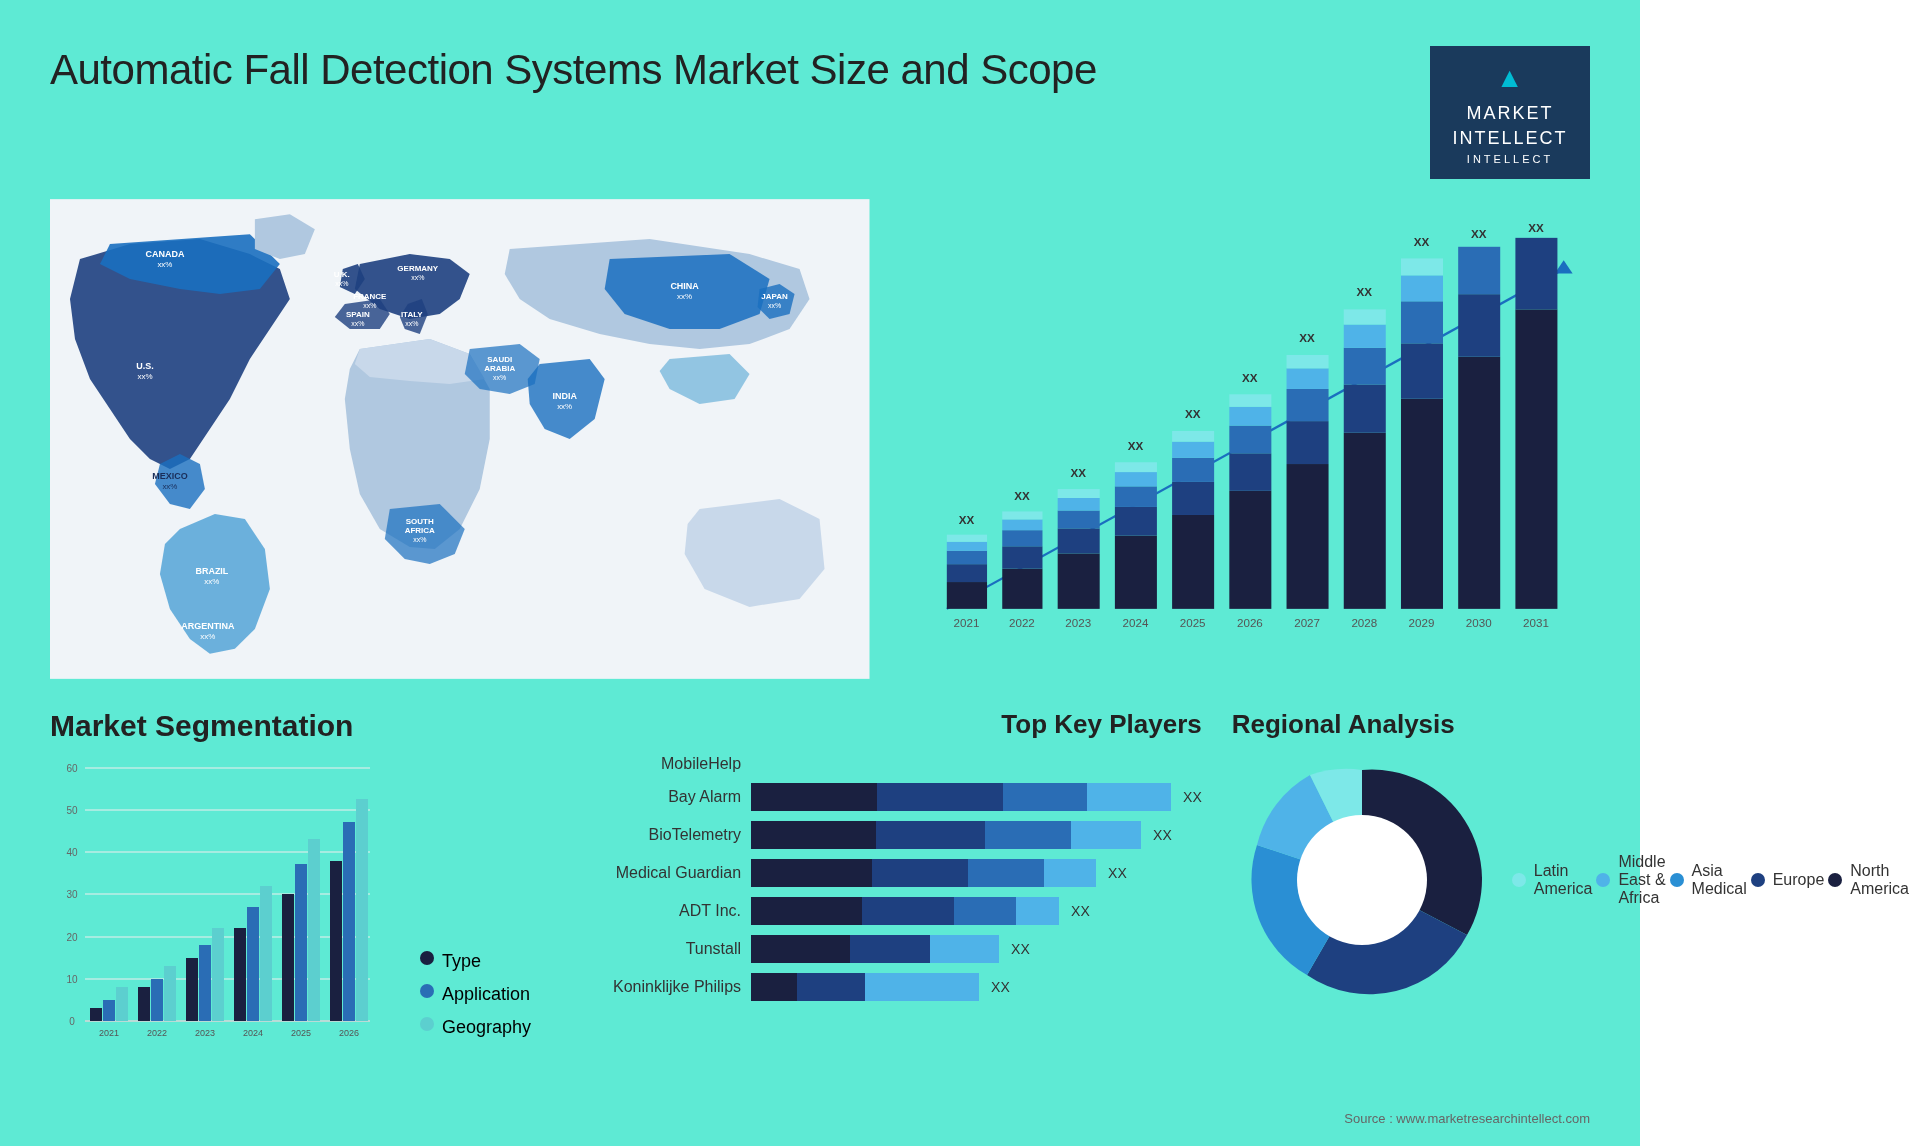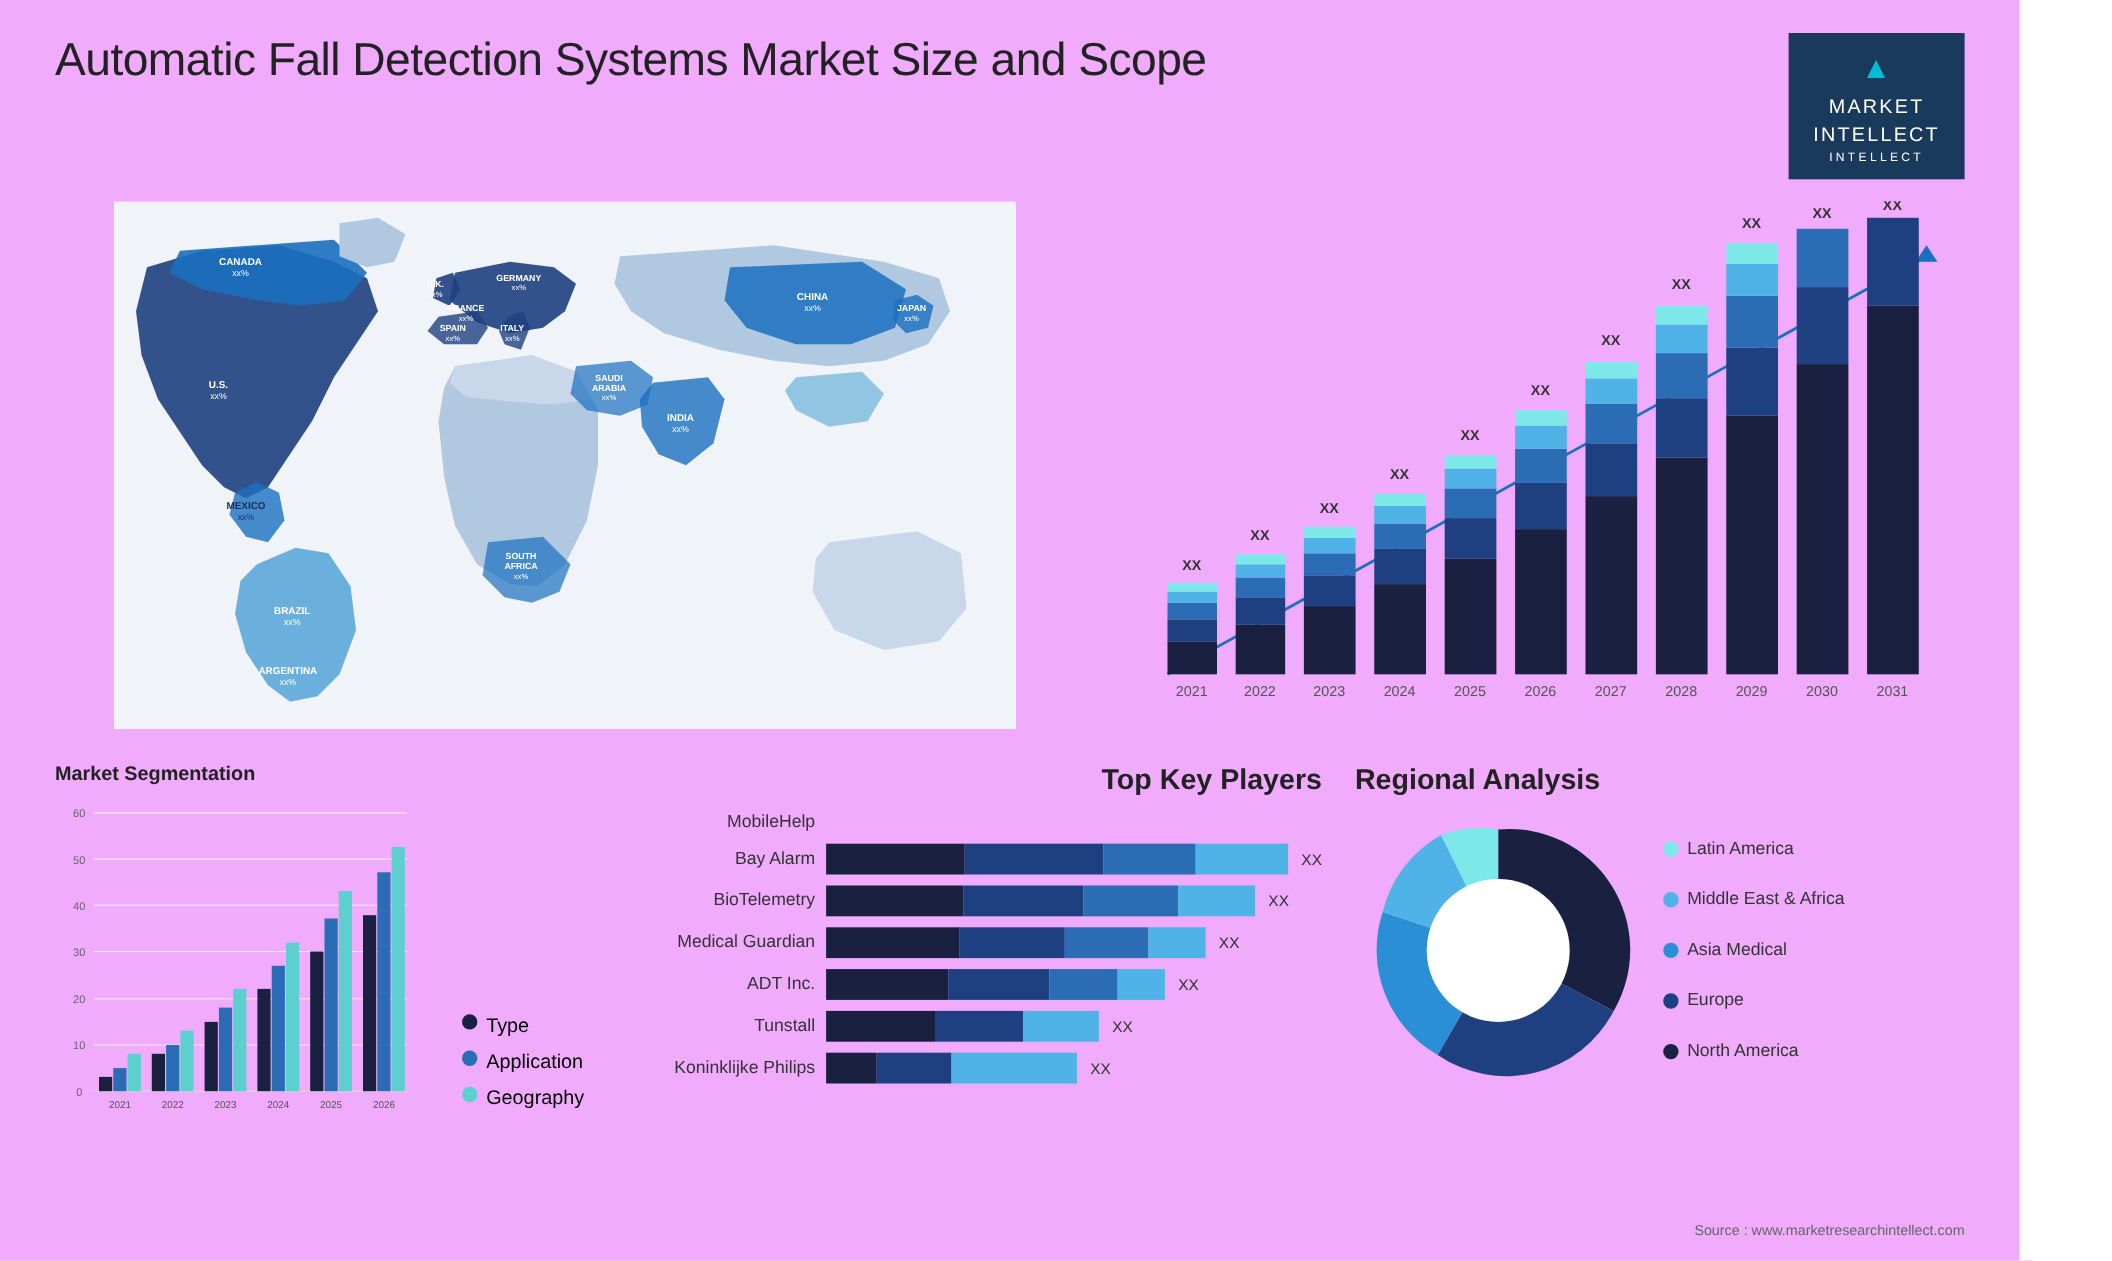--- a/index.html
+++ b/index.html
@@ -5,24 +5,24 @@
     * { margin: 0; padding: 0; box-sizing: border-box; }
     body {
       font-family: Arial, sans-serif;
       background: #ffffff;
       width: 1920px;
       min-height: 1146px;
       overflow: hidden;
     }
 
     .page-container {
-      width: 1836px;
+      width: 1640px;
       min-height: 1146px;
-      background: #f0abfc;
-      padding: 30px 50px;
+      background: #5eead4;
+      padding: 46px 50px;
       position: relative;
     }
 
     
     .header {
       display: flex;
       justify-content: space-between;
       align-items: flex-start;
       margin-bottom: 20px;
     }
@@ -93,21 +93,21 @@
       display: flex;
       gap: 30px;
       margin-top: 10px;
     }
 
     
     .market-seg {
       flex: 0.55;
     }
     .section-title {
-      font-size: 18px;
+      font-size: 30px;
       font-weight: 600;
       color: #222;
       margin-bottom: 15px;
     }
     .seg-chart-container {
       display: flex;
       align-items: flex-end;
       gap: 10px;
     }
     .seg-svg {
@@ -189,22 +189,22 @@
       align-items: center;
       gap: 20px;
     }
     .donut-container {
       width: 260px;
       height: 260px;
       flex-shrink: 0;
     }
     .regional-legend {
       display: flex;
-      flex-direction: column;
-      gap: 28px;
+      flex-direction: row;
+      gap: 4px;
     }
     .reg-legend-item {
       display: flex;
       align-items: center;
       gap: 8px;
       font-size: 16px;
       color: #333;
     }
     .reg-legend-dot {
       width: 14px;

